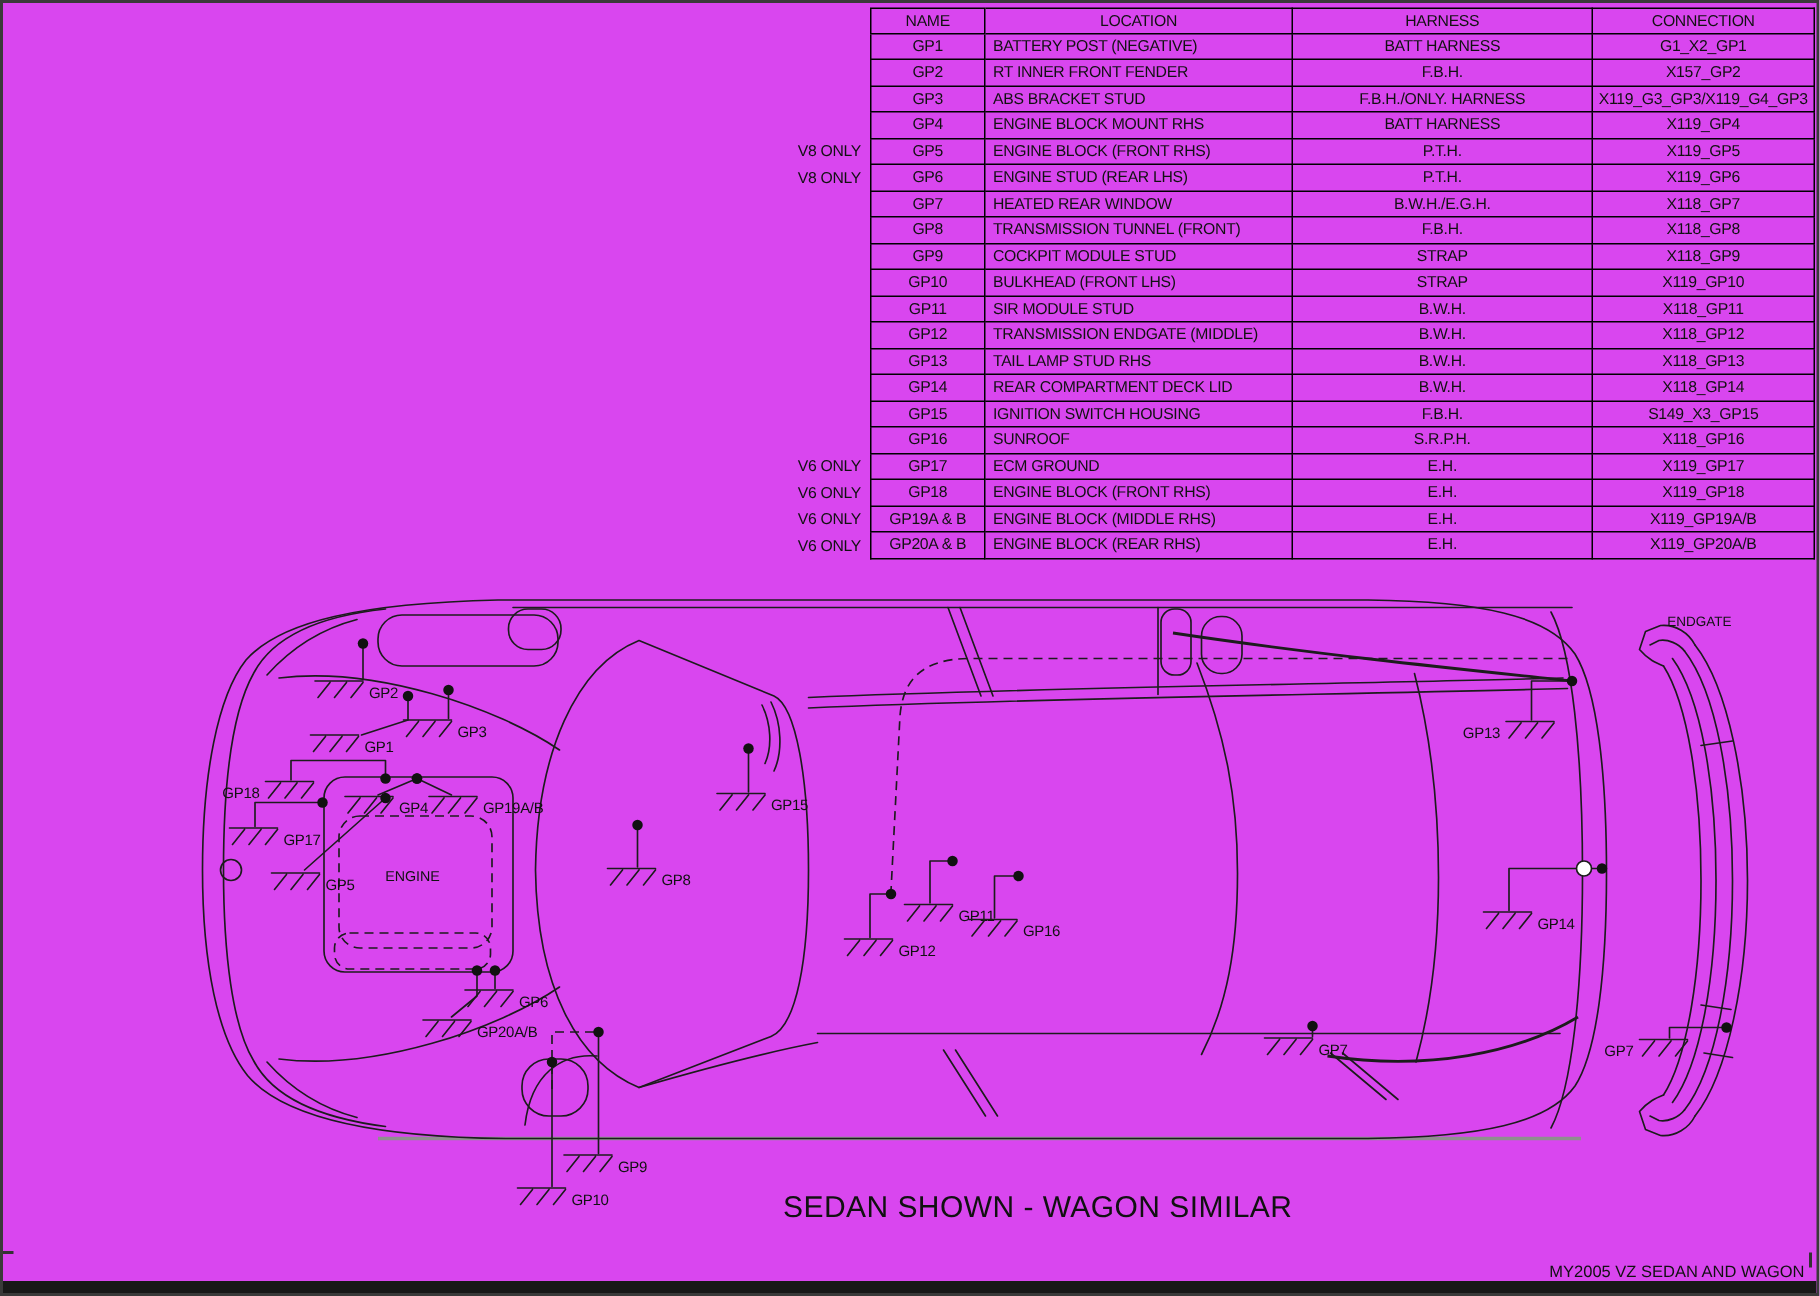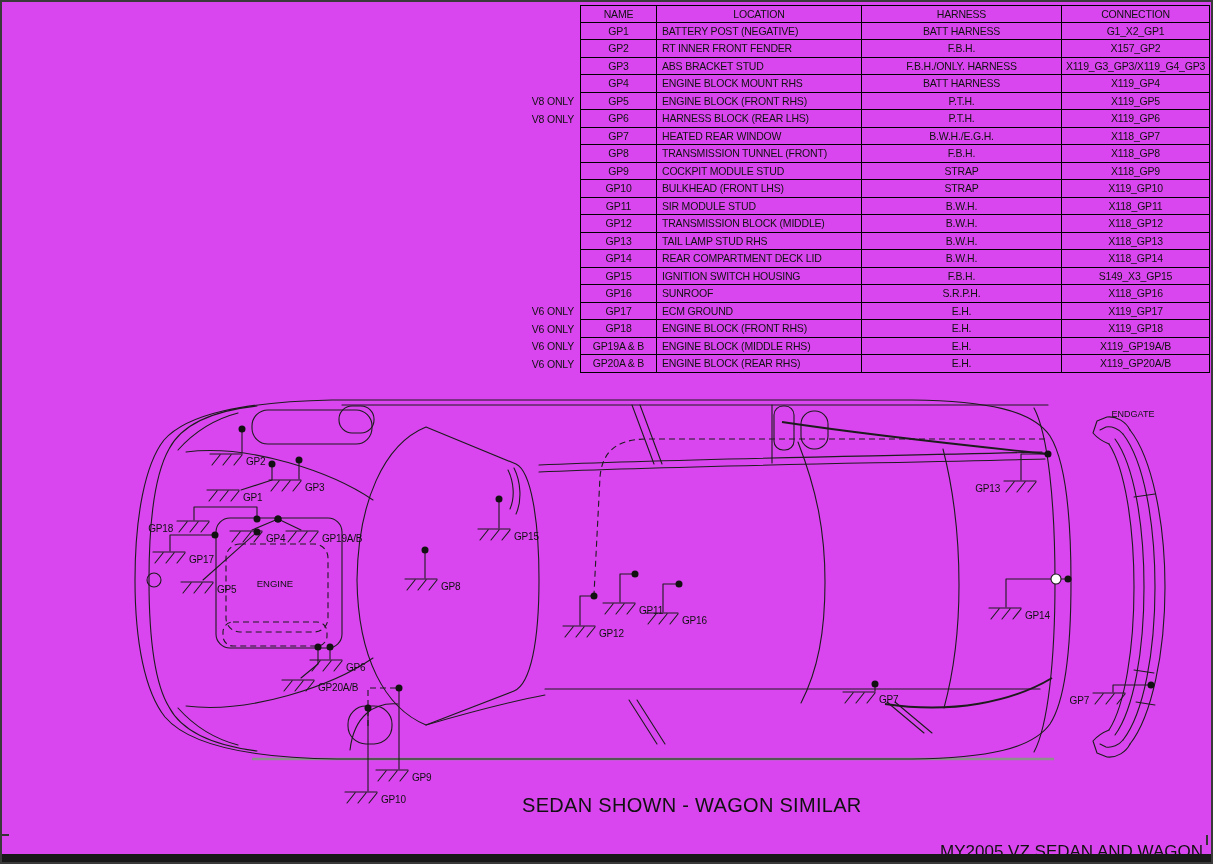--- a/index.html
+++ b/index.html
@@ -31,21 +31,21 @@
   .dash{stroke:#1c1c1c;stroke-width:1.1;fill:none;stroke-dasharray:6 4;}
   .dot{fill:#111;stroke:none;}
   .ring{fill:#fff;stroke:#1c1c1c;stroke-width:1.1;}
   .groundline{stroke:#8f8f8f;stroke-width:2.4;}
   .gp-label{font-size:10px;fill:#111;letter-spacing:-0.2px;font-family:"Liberation Sans",sans-serif;}
   .eng-label{font-size:9.5px;fill:#111;text-anchor:middle;font-family:"Liberation Sans",sans-serif;}
   .endgate-label{font-size:9px;fill:#111;text-anchor:middle;font-family:"Liberation Sans",sans-serif;}
   
   .caption{position:absolute;left:520px;top:792px;font-size:20px;letter-spacing:.3px;}
   .footer-title{position:absolute;left:15px;top:838px;font-size:15.5px;font-weight:bold;letter-spacing:-0.1px;}
-  .footer-doc{position:absolute;right:8px;top:840px;font-size:17px;}
+  .footer-doc{position:absolute;right:8px;top:840px;font-size:11px;}
   .bottom-bar{position:absolute;left:0;right:0;bottom:0;height:8px;background:#181818;}
   .tick-left{position:absolute;left:0;top:832px;width:7px;height:2px;background:#333;}
   .tick-right{position:absolute;right:3px;top:833px;width:2px;height:10px;background:#333;}
 </style>
 </head>
 <body>
 
 <div class="page">
 
   <div class="gp-table" id="gp-table">
@@ -74,21 +74,21 @@
       <div class="cell leftal">ENGINE BLOCK MOUNT RHS</div>
       <div class="cell ">BATT HARNESS</div>
       <div class="cell colconn">X119_GP4</div>
       <div class="cell qual">V8 ONLY</div>
       <div class="cell colname">GP5</div>
       <div class="cell leftal">ENGINE BLOCK (FRONT RHS)</div>
       <div class="cell ">P.T.H.</div>
       <div class="cell colconn">X119_GP5</div>
       <div class="cell qual">V8 ONLY</div>
       <div class="cell colname">GP6</div>
-      <div class="cell leftal">HARNESS BLOCK (REAR LHS)</div>
+      <div class="cell leftal">ENGINE STUD (REAR LHS)</div>
       <div class="cell ">P.T.H.</div>
       <div class="cell colconn">X119_GP6</div>
       <div class="cell qual"></div>
       <div class="cell colname">GP7</div>
       <div class="cell leftal">HEATED REAR WINDOW</div>
       <div class="cell ">B.W.H./E.G.H.</div>
       <div class="cell colconn">X118_GP7</div>
       <div class="cell qual"></div>
       <div class="cell colname">GP8</div>
       <div class="cell leftal">TRANSMISSION TUNNEL (FRONT)</div>
@@ -104,21 +104,21 @@
       <div class="cell leftal">BULKHEAD (FRONT LHS)</div>
       <div class="cell ">STRAP</div>
       <div class="cell colconn">X119_GP10</div>
       <div class="cell qual"></div>
       <div class="cell colname">GP11</div>
       <div class="cell leftal">SIR MODULE STUD</div>
       <div class="cell ">B.W.H.</div>
       <div class="cell colconn">X118_GP11</div>
       <div class="cell qual"></div>
       <div class="cell colname">GP12</div>
-      <div class="cell leftal">TRANSMISSION BLOCK (MIDDLE)</div>
+      <div class="cell leftal">TRANSMISSION ENDGATE (MIDDLE)</div>
       <div class="cell ">B.W.H.</div>
       <div class="cell colconn">X118_GP12</div>
       <div class="cell qual"></div>
       <div class="cell colname">GP13</div>
       <div class="cell leftal">TAIL LAMP STUD RHS</div>
       <div class="cell ">B.W.H.</div>
       <div class="cell colconn">X118_GP13</div>
       <div class="cell qual"></div>
       <div class="cell colname">GP14</div>
       <div class="cell leftal">REAR COMPARTMENT DECK LID</div>

